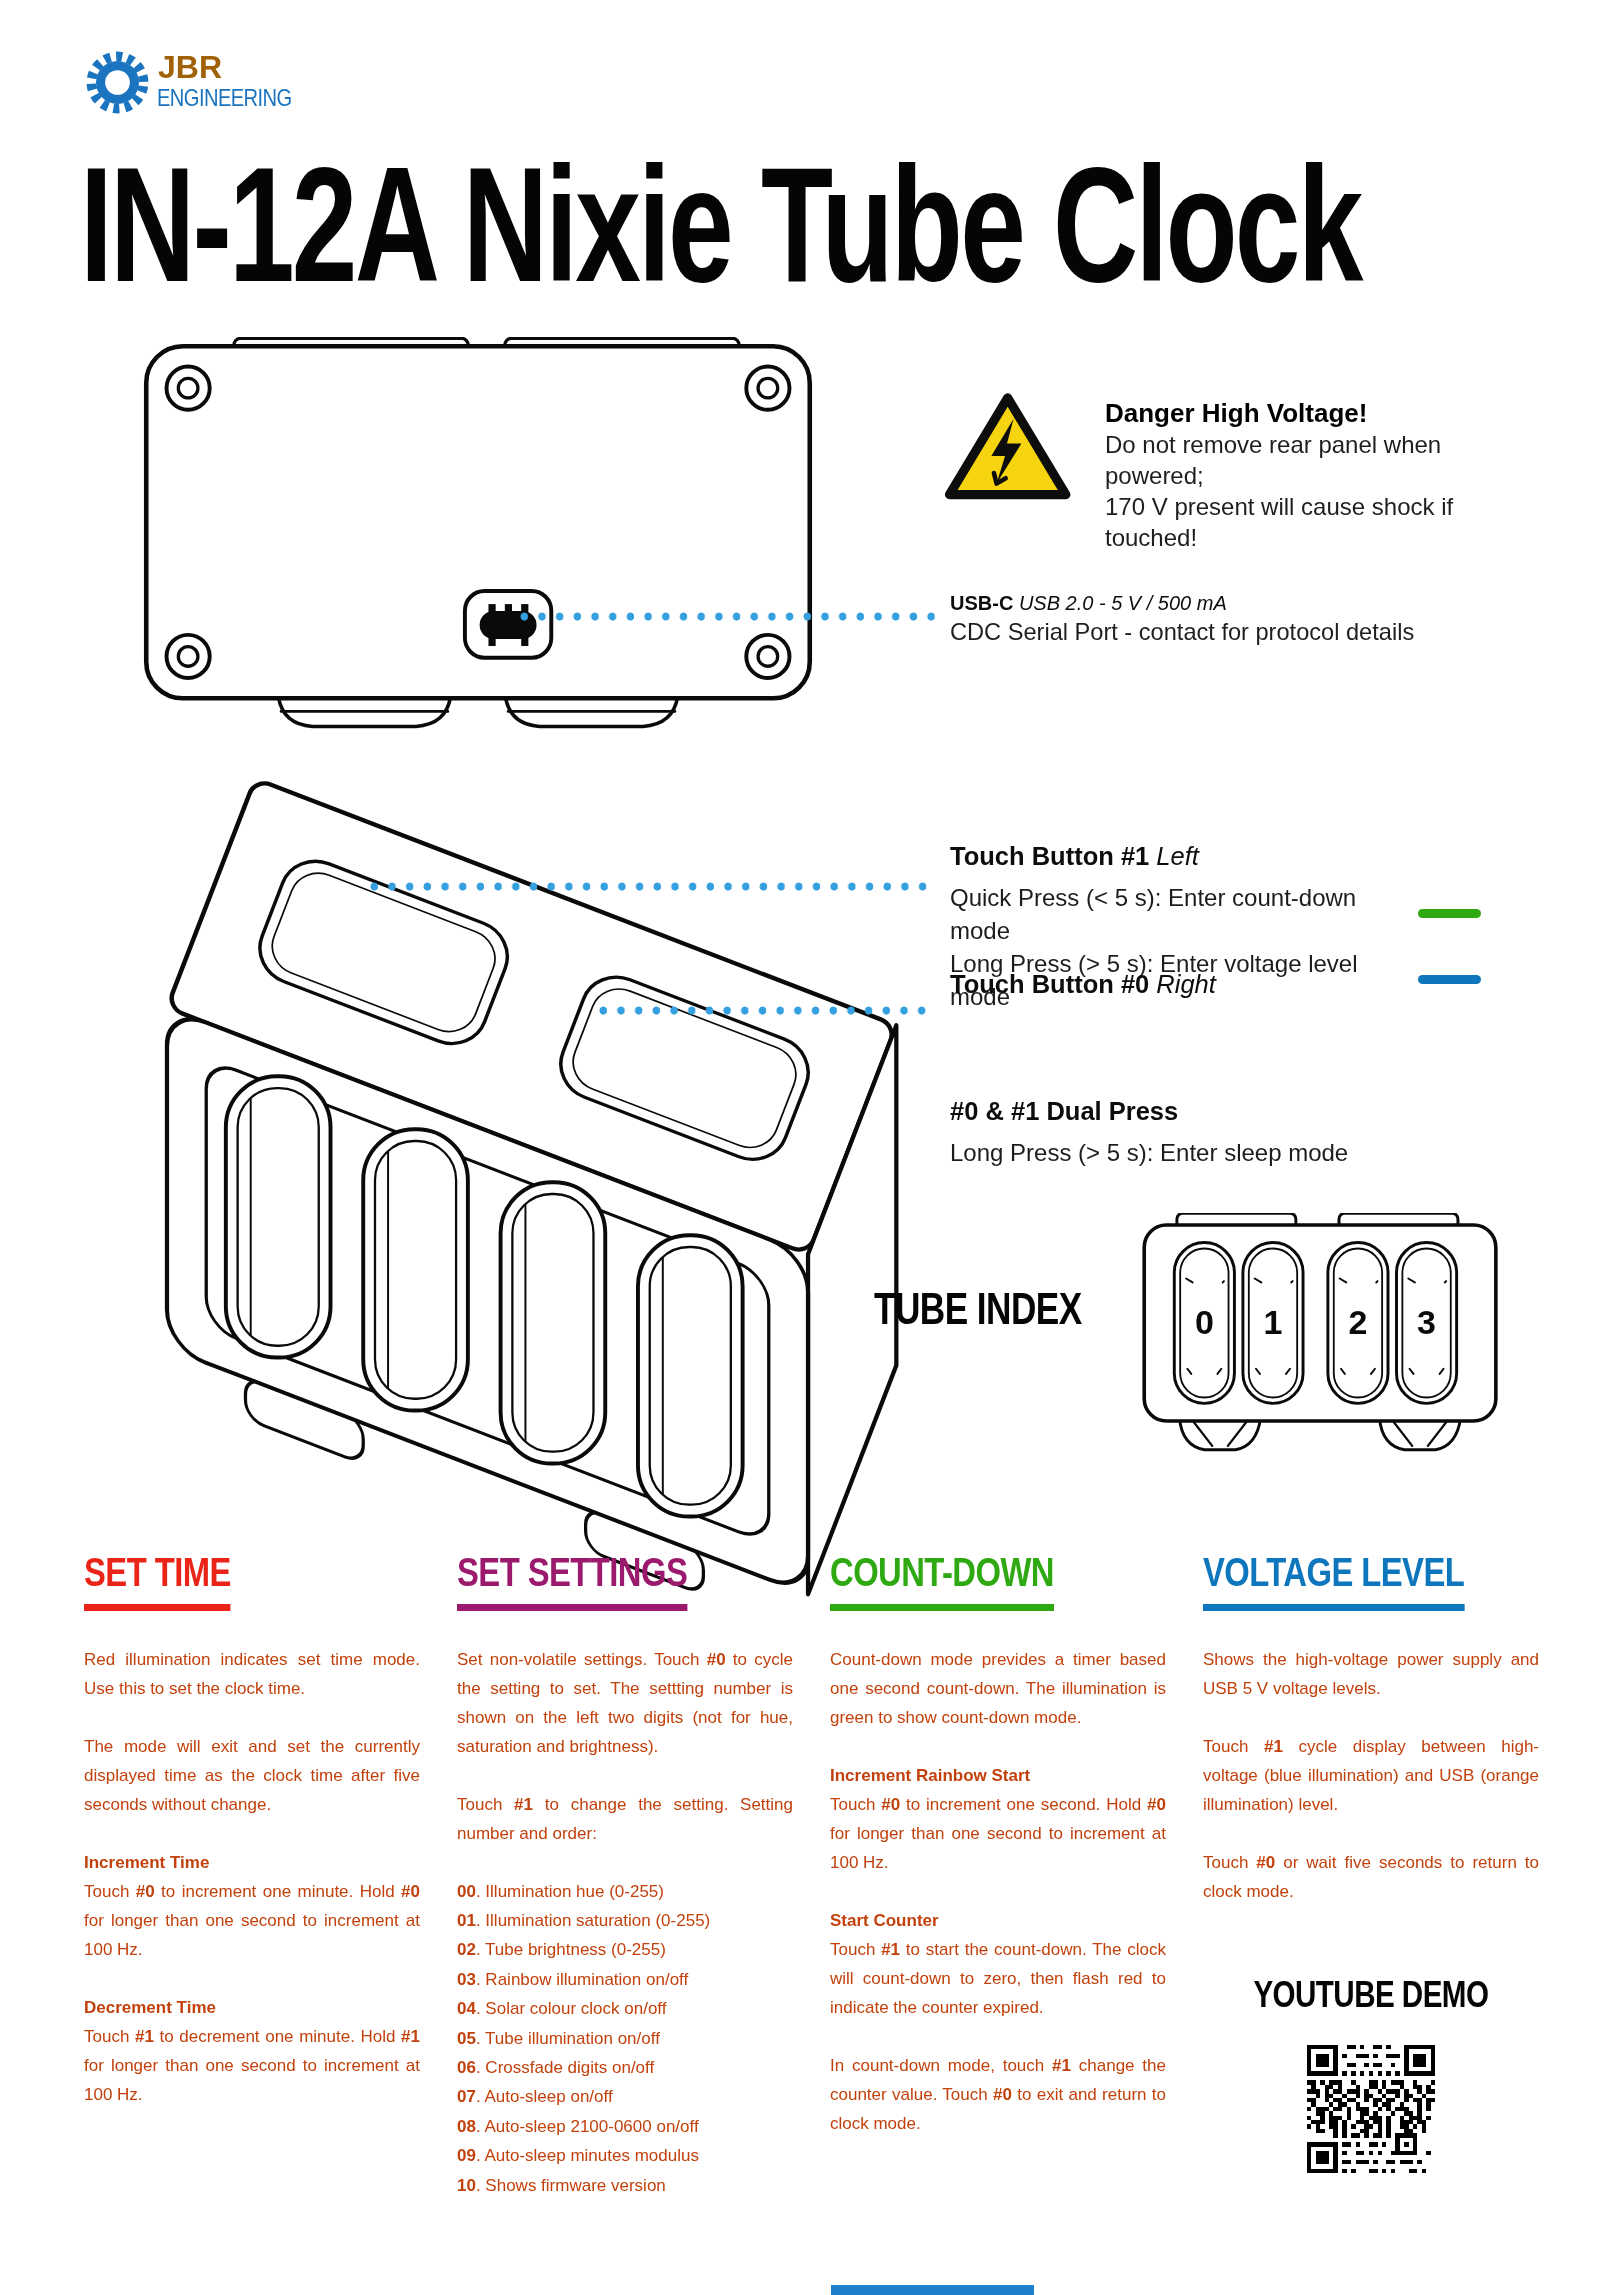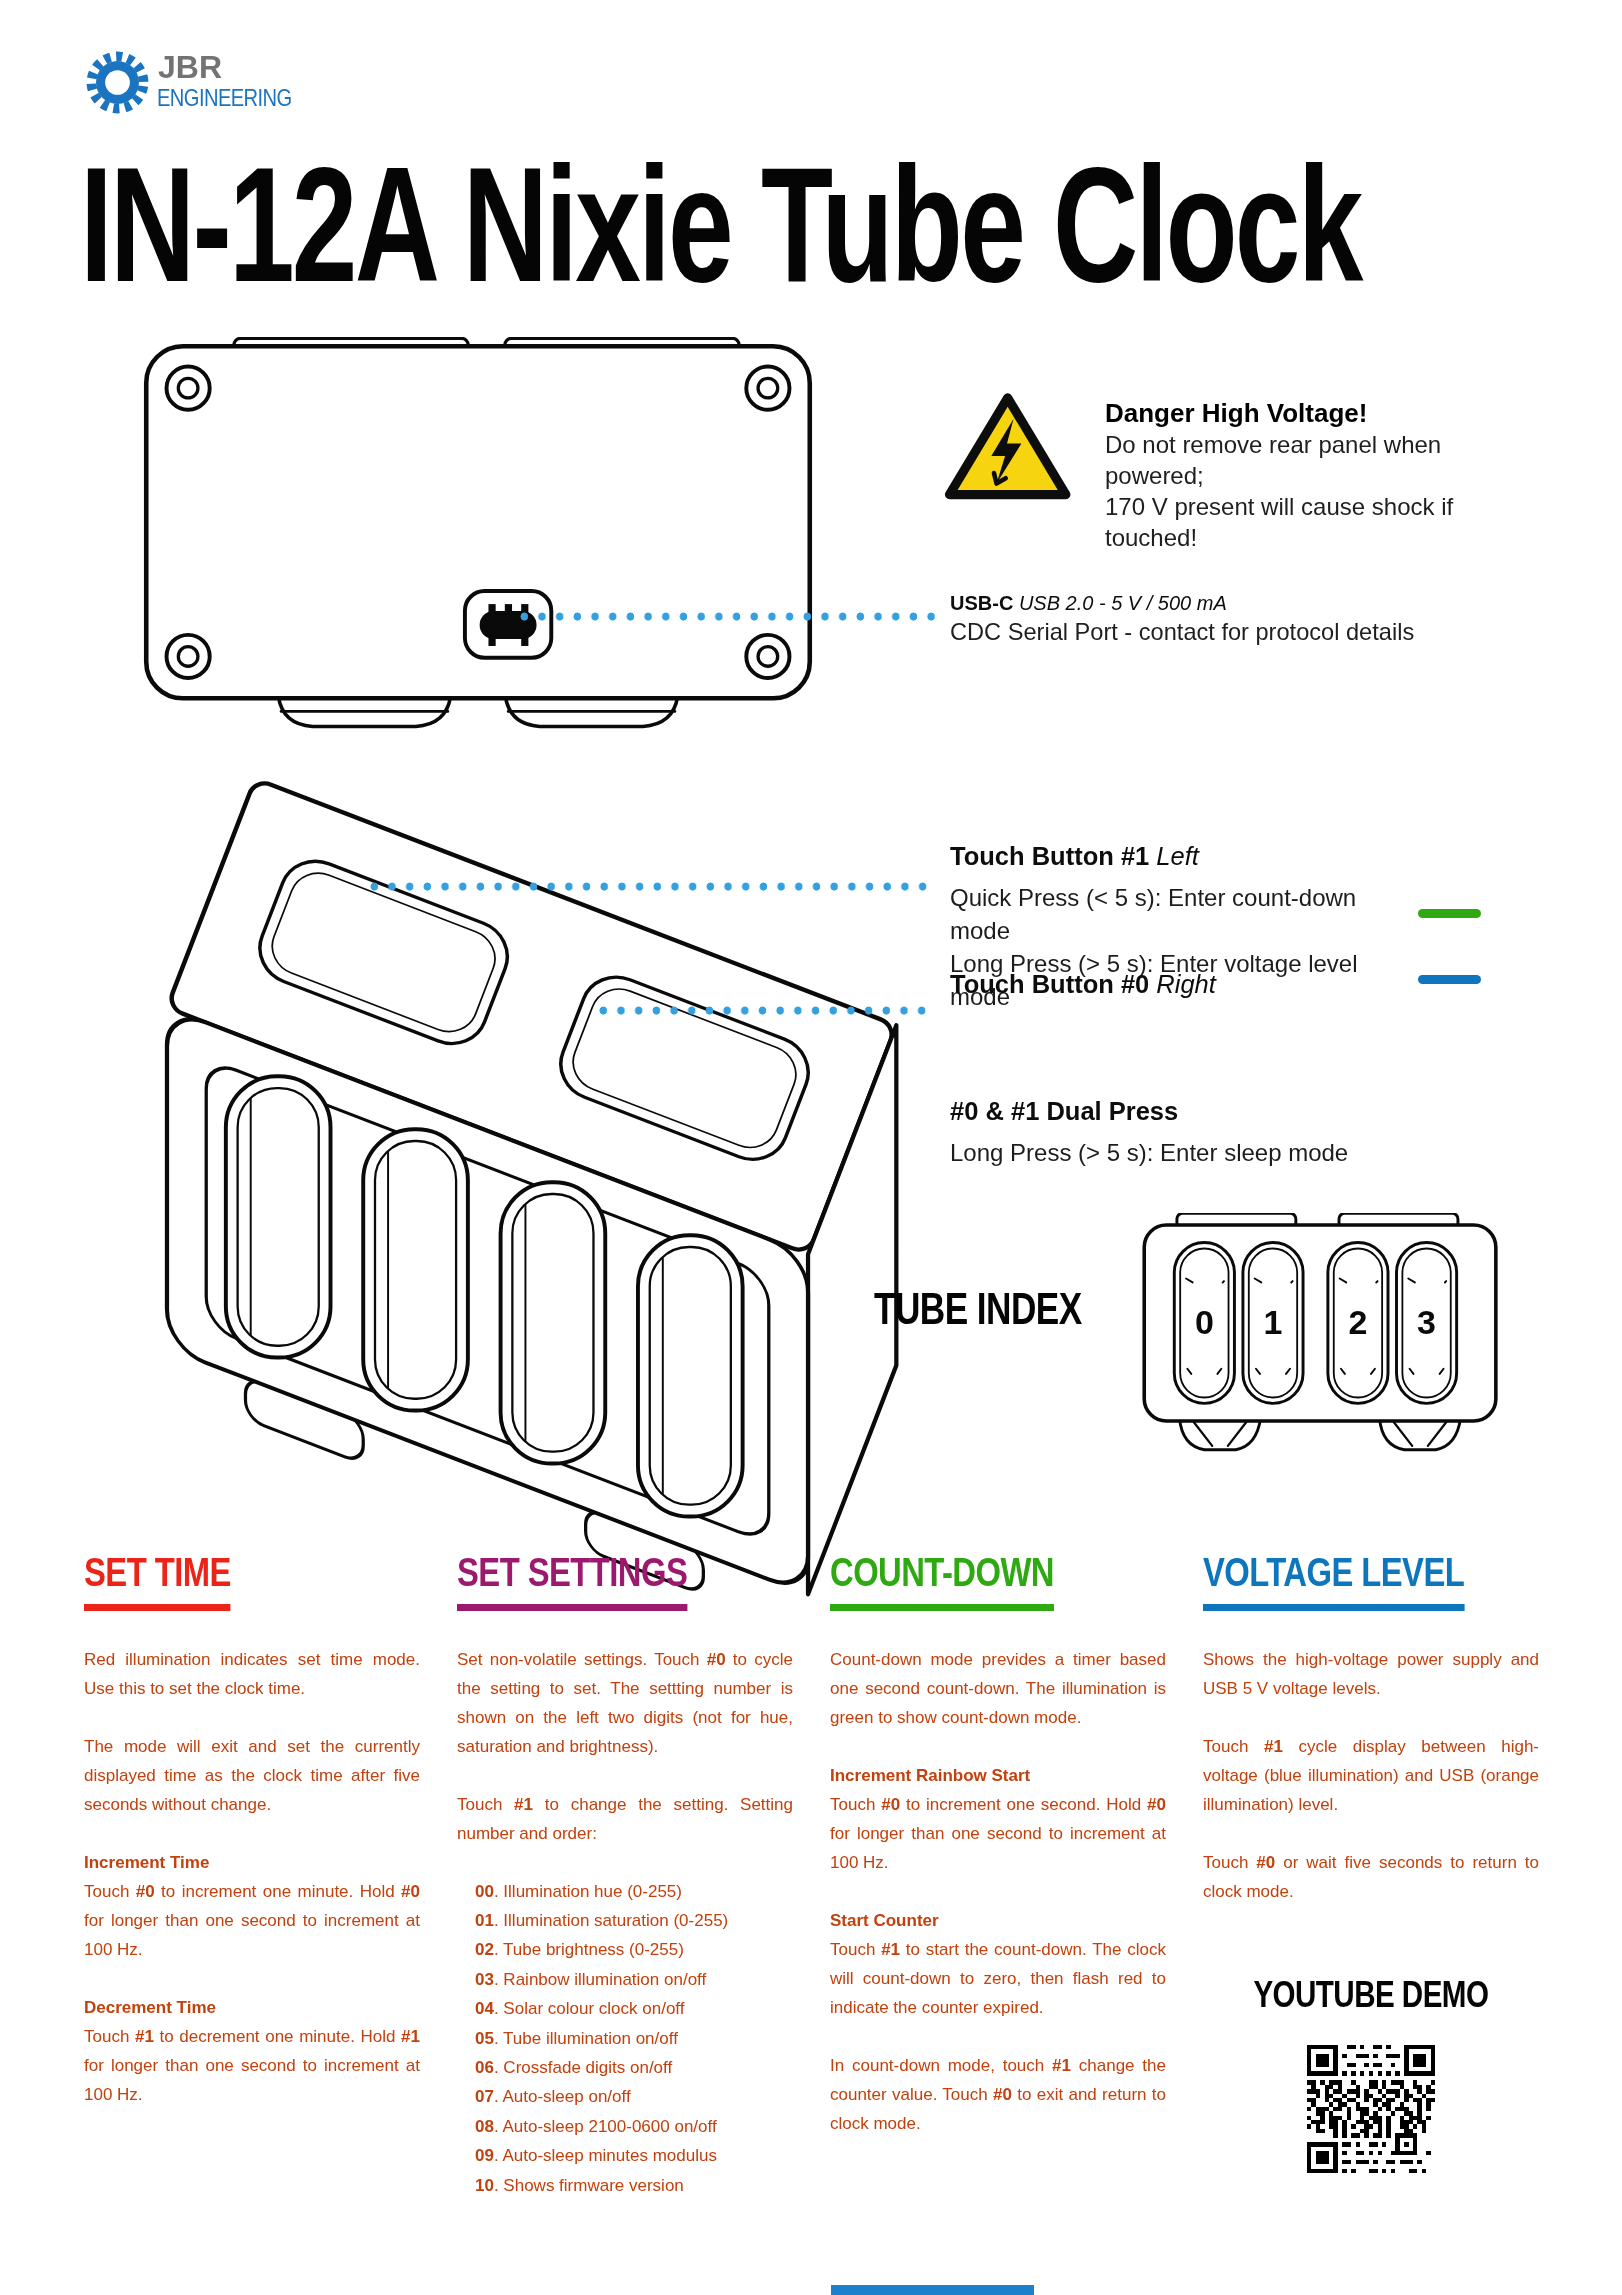--- a/index.html
+++ b/index.html
@@ -39,39 +39,39 @@
   .pill{margin-left:auto;width:63px;height:9.8px;border-radius:5.2px;flex:0 0 auto;}
 
   
   .cols{display:grid;grid-template-columns:repeat(4,1fr);column-gap:37px;width:1455px;}
   .colhead{font-size:41px;line-height:1.02;padding-bottom:9.8px;border-bottom:7.2px solid;
            font-weight:bold;display:inline-block;transform:scaleX(.80);transform-origin:0 0;
            white-space:nowrap;letter-spacing:-0.7px;}
   .colbody{margin-top:34px;font-size:17px;line-height:29px;color:#c2410c;}
   .blk-p{text-align:justify;margin:0 0 29px 0;}
   .blk-h{font-weight:bold;margin:0;}
-  .blk-li{line-height:29.4px;margin-left:18px;}
+  .blk-li{line-height:29.4px;}
   .yt-wrap{margin-top:68px;text-align:center;}
   .qr{display:block;margin:29px auto 0 auto;}
 
   svg{display:block;}
 </style>
 </head>
 <body>
 
 <div class="page">
 
   <div class="abs" style="left:84px;top:48px;">
     <svg width="67" height="69" viewBox="0 0 102 106">
       <circle cx="51" cy="53" r="40" fill="none" stroke="#1b74bf" stroke-width="15" stroke-dasharray="9.5 8.45" transform="rotate(8 51 53)"></circle>
       <circle cx="51" cy="53" r="33" fill="#1b74bf"></circle>
       <circle cx="51" cy="53" r="19" fill="#ffffff"></circle>
     </svg>
   </div>
-  <div class="abs logo-top" style="left: 158px; top: 51px; color: #737373;">JBR</div>
+  <div class="abs logo-top" style="left: 158px; top: 51px; color: #a16207;">JBR</div>
   <div class="abs" style="left:157px;top:86px;">
     <span class="logo-bottom" style="color: rgb(27, 116, 191);">ENGINEERING</span>
   </div>
 
   <div class="abs" style="left:80px;top:143px;">
     <span class="cond page-title">IN-12A Nixie Tube Clock</span>
   </div>
 
   <svg class="abs" style="left:141px;top:337px;" width="674" height="402" viewBox="0 0 1030 614">
     <g stroke="#0a0a0a" fill="#ffffff" stroke-linejoin="round" stroke-linecap="round">

